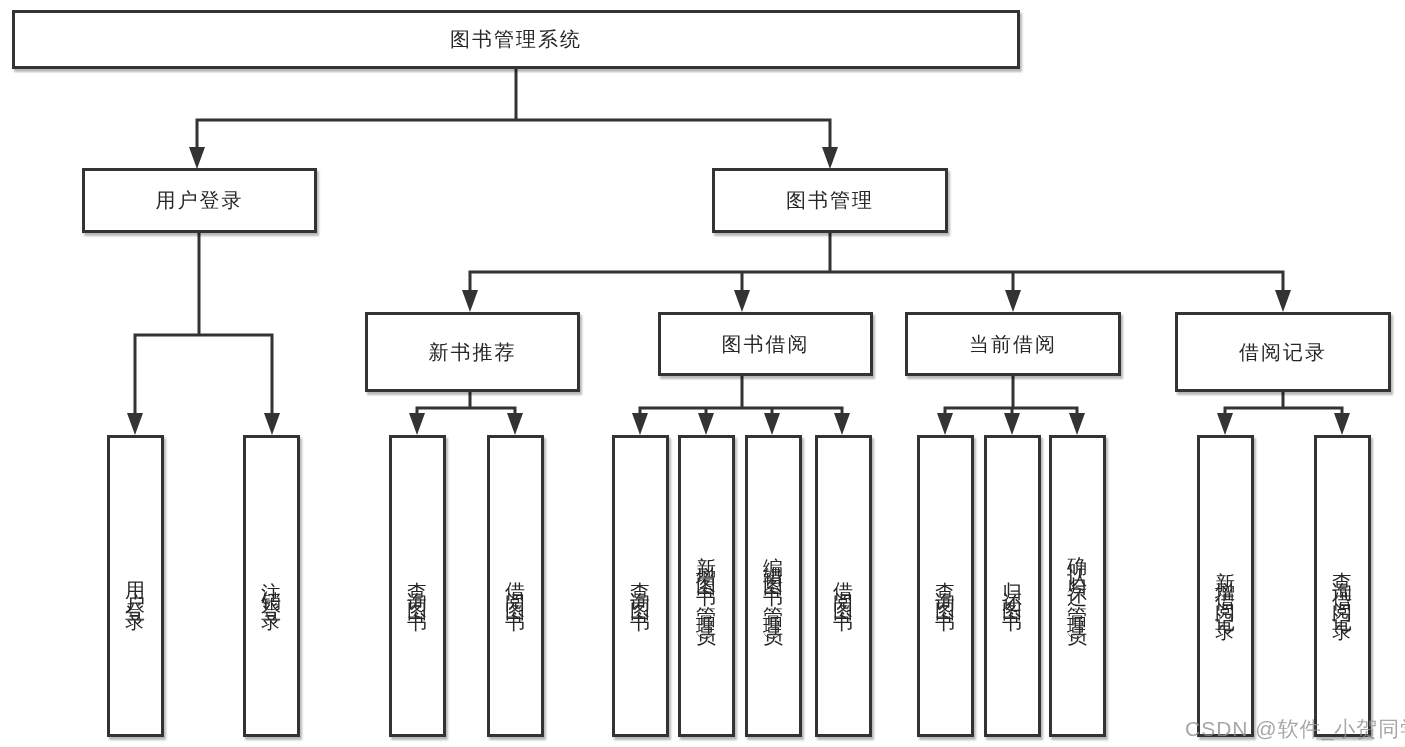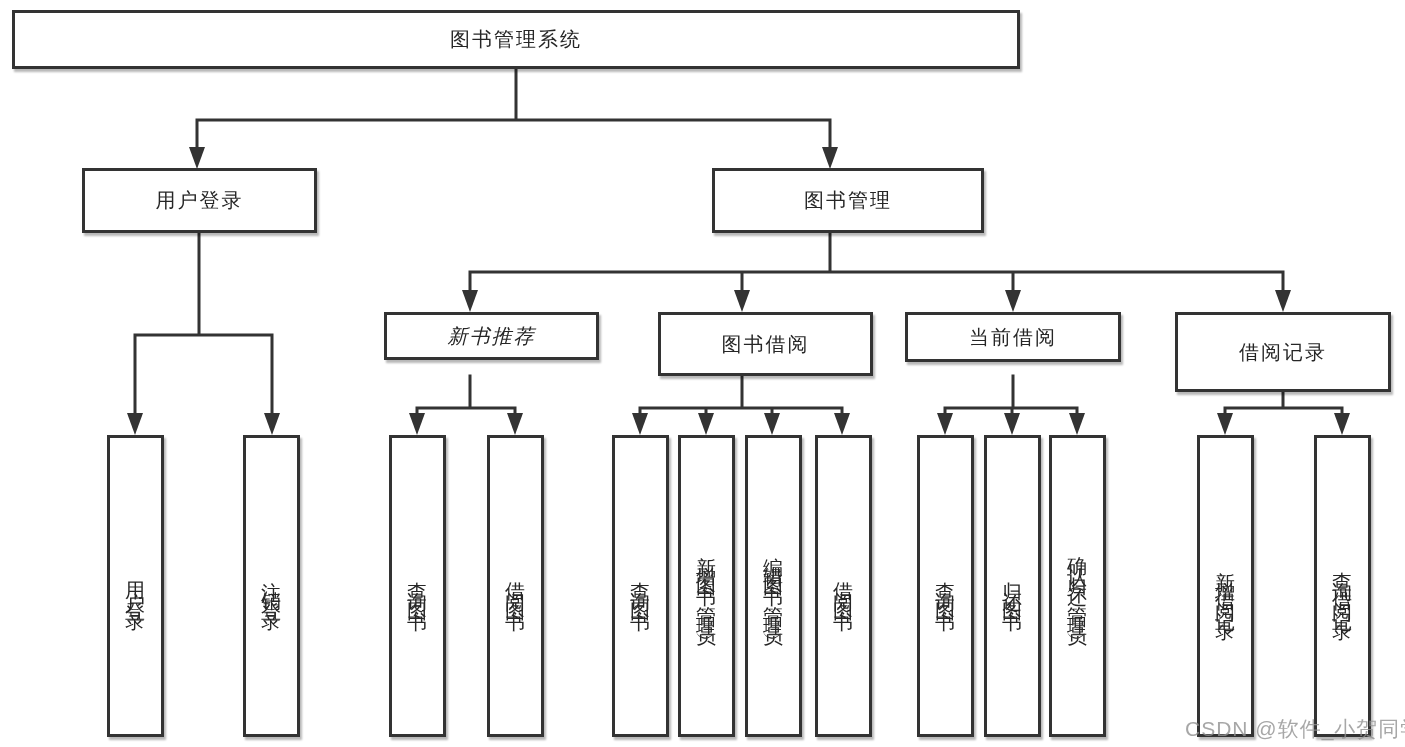--- a/index.html
+++ b/index.html
@@ -38,24 +38,24 @@
     writing-mode: vertical-rl;
     text-orientation: mixed;
     font-size: 20px;
     letter-spacing: 10px;
     line-height: 1;
     white-space: nowrap;
   }
   
   .n-root  { left: 12px;   top: 10px;  width: 1008px; height: 59px; }
   .n-l1a   { left: 82px;   top: 168px; width: 235px;  height: 65px; }
-  .n-l1b   { left: 712px;  top: 168px; width: 272px;  height: 65px; }
-  .n-cat1  { left: 384px;  top: 312px; width: 215px;  height: 48px; font-style: italic; }
+  .n-l1b   { left: 712px;  top: 168px; width: 236px;  height: 65px; }
+  .n-cat1  { left: 365px;  top: 312px; width: 215px;  height: 80px; }
   .n-cat2  { left: 658px;  top: 312px; width: 215px;  height: 64px; }
-  .n-cat3  { left: 905px;  top: 312px; width: 216px;  height: 50px; }
+  .n-cat3  { left: 905px;  top: 312px; width: 216px;  height: 64px; }
   .n-cat4  { left: 1175px; top: 312px; width: 216px;  height: 80px; }
   .leaf    { top: 435px; width: 57px; height: 302px; }
   .n-lf1  { left: 107px;  }
   .n-lf2  { left: 243px;  }
   .n-lf3  { left: 389px;  }
   .n-lf4  { left: 487px;  }
   .n-lf5  { left: 612px;  }
   .n-lf6  { left: 678px;  }
   .n-lf7  { left: 745px;  }
   .n-lf8  { left: 815px;  }

